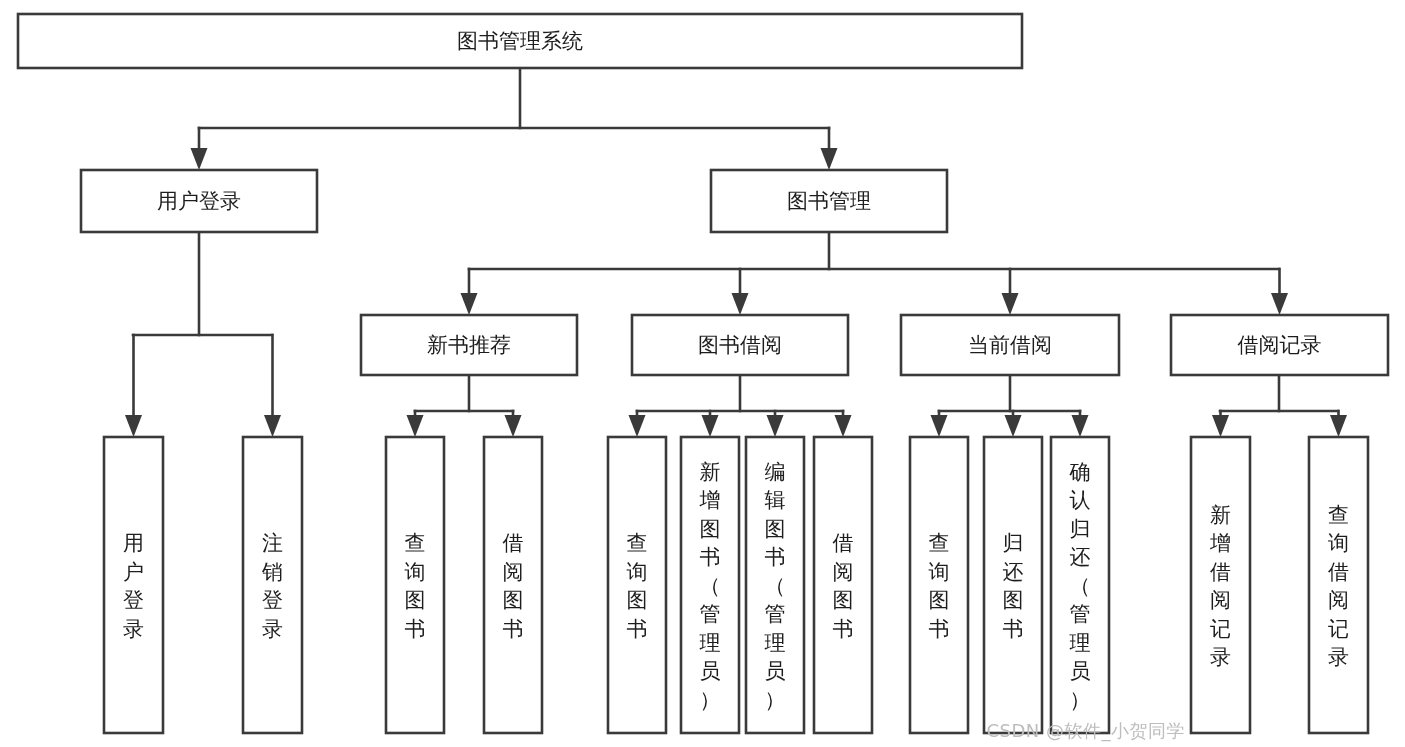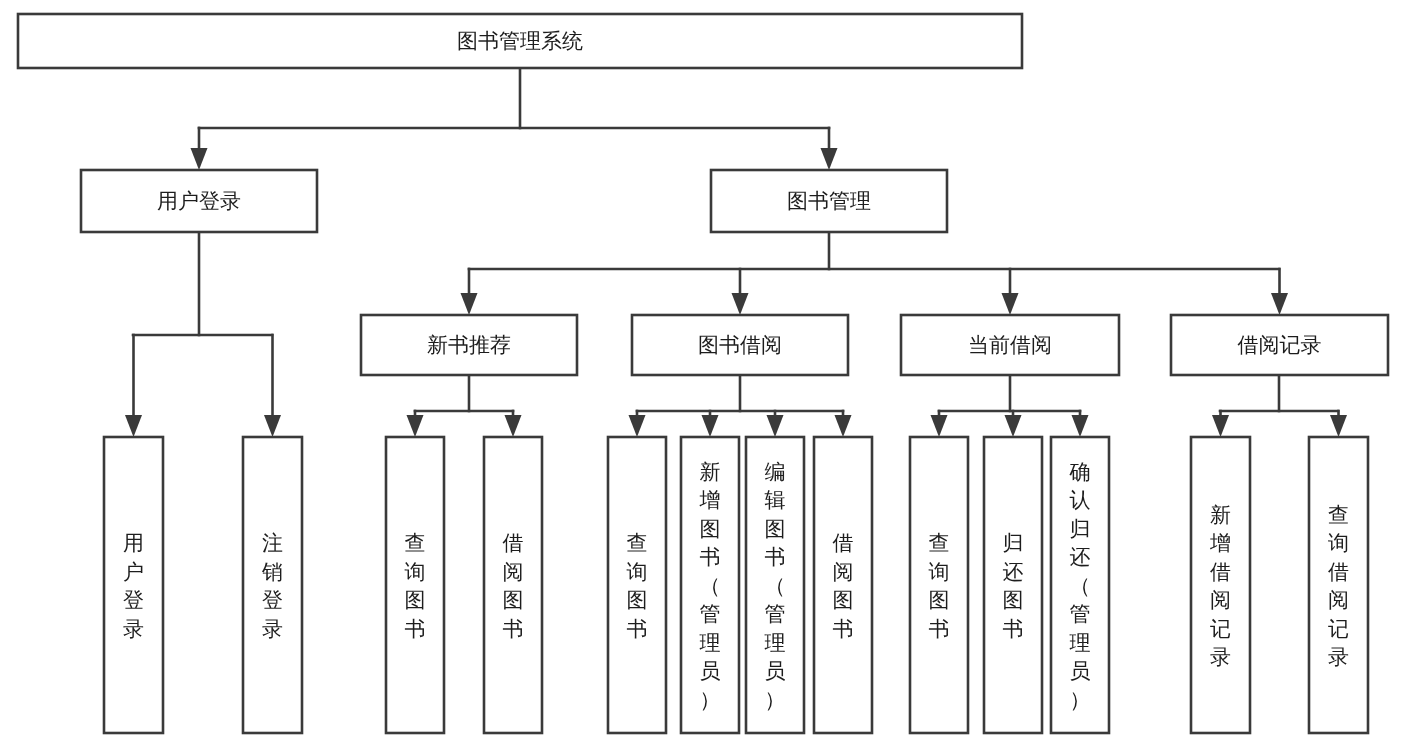--- a/index.html
+++ b/index.html
@@ -203,13 +203,14 @@
         <g>
           <rect x="1191" y="437" width="59" height="296" class="node-box"></rect>
           <text x="1220.5" class="node-label-vertical"><tspan x="1220.5" y="521.73">新</tspan><tspan x="1220.5" y="550.23">增</tspan><tspan x="1220.5" y="578.73">借</tspan><tspan x="1220.5" y="607.23">阅</tspan><tspan x="1220.5" y="635.73">记</tspan><tspan x="1220.5" y="664.23">录</tspan></text>
         </g>
         <g>
           <rect x="1309" y="437" width="59" height="296" class="node-box"></rect>
           <text x="1338.5" class="node-label-vertical"><tspan x="1338.5" y="521.73">查</tspan><tspan x="1338.5" y="550.23">询</tspan><tspan x="1338.5" y="578.73">借</tspan><tspan x="1338.5" y="607.23">阅</tspan><tspan x="1338.5" y="635.73">记</tspan><tspan x="1338.5" y="664.23">录</tspan></text>
         </g>
       </g>
   </svg>
+  <div class="watermark">CSDN @软件_小贺同学</div>
 </div>
 
 </body></html>

